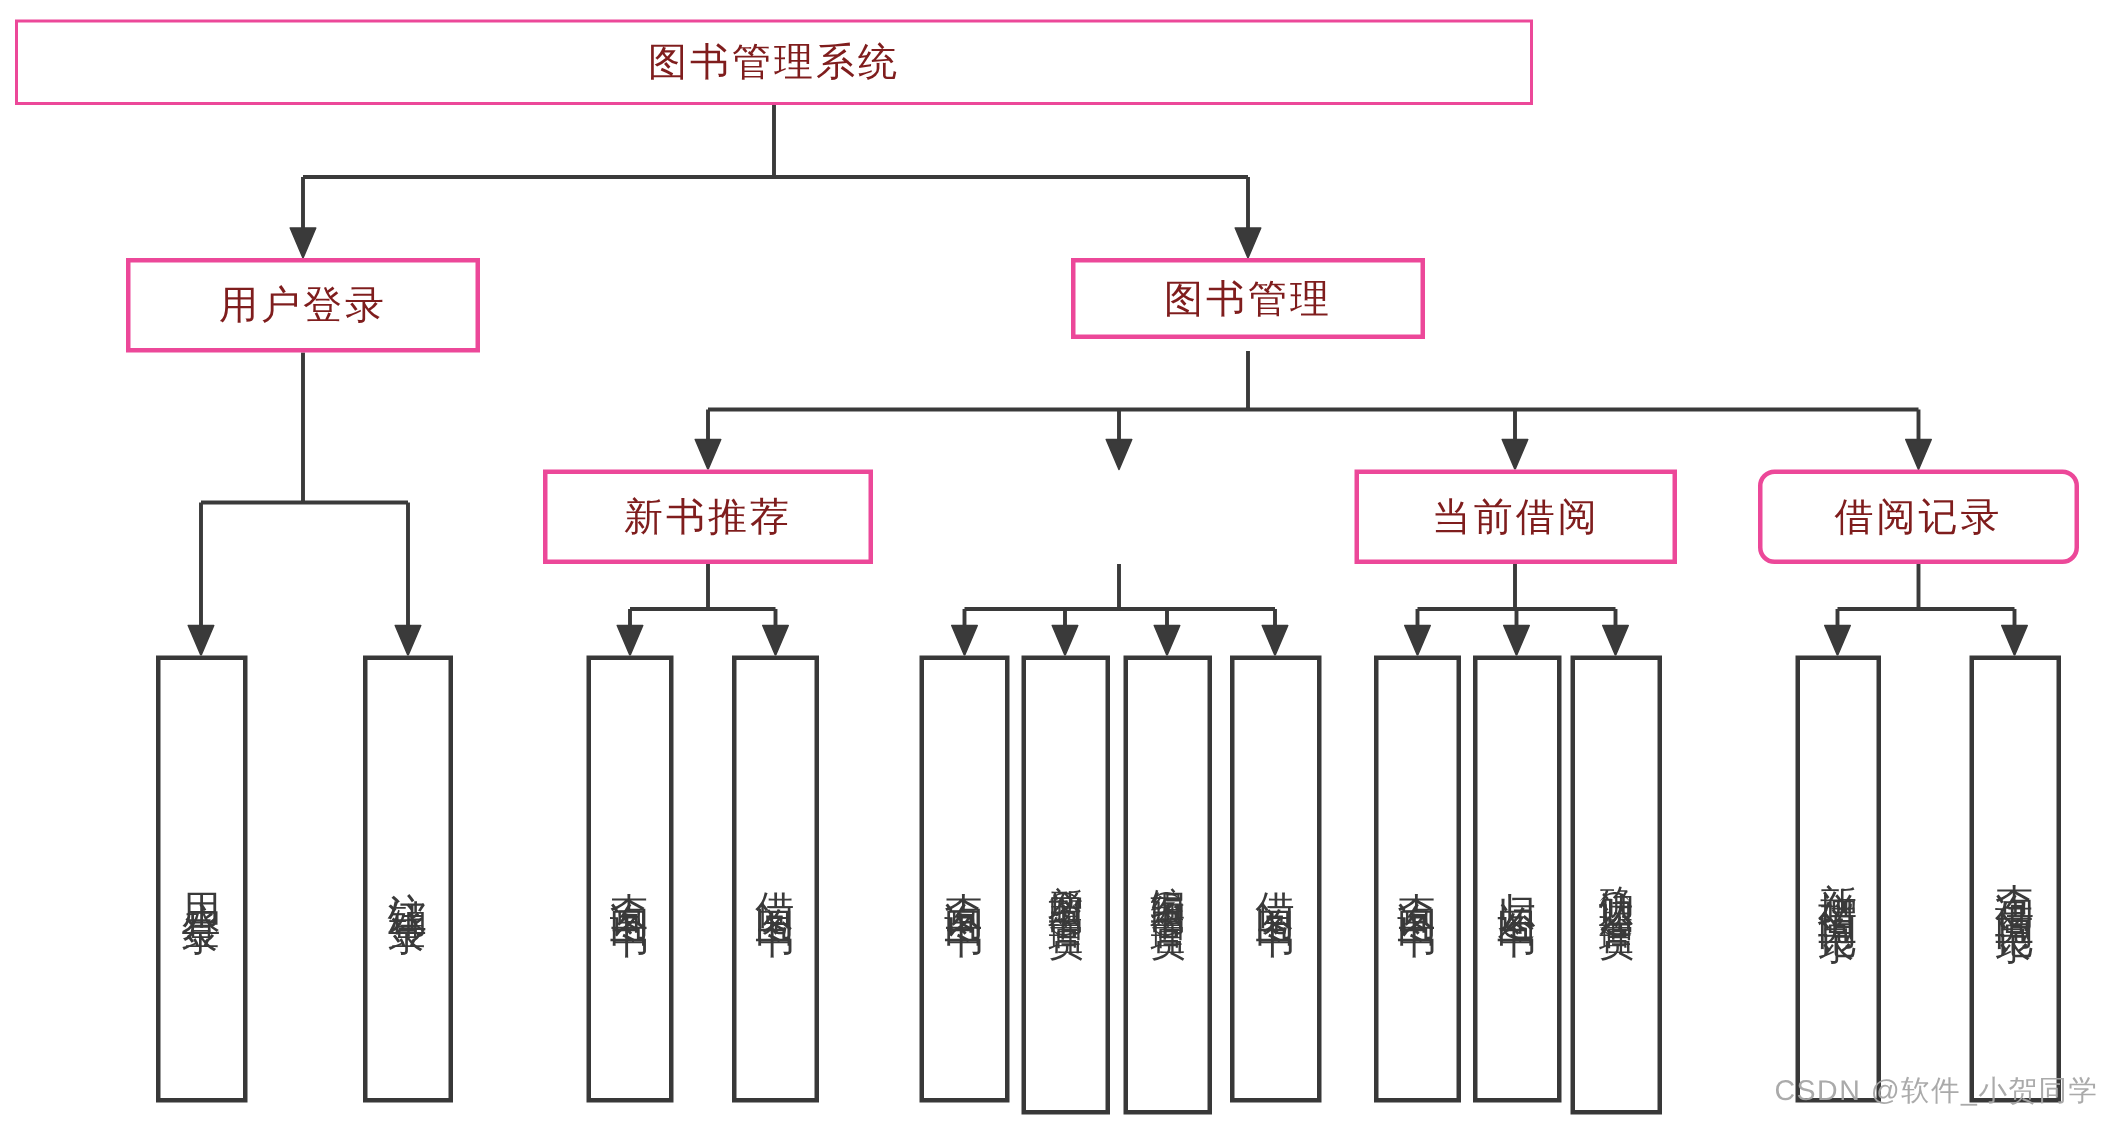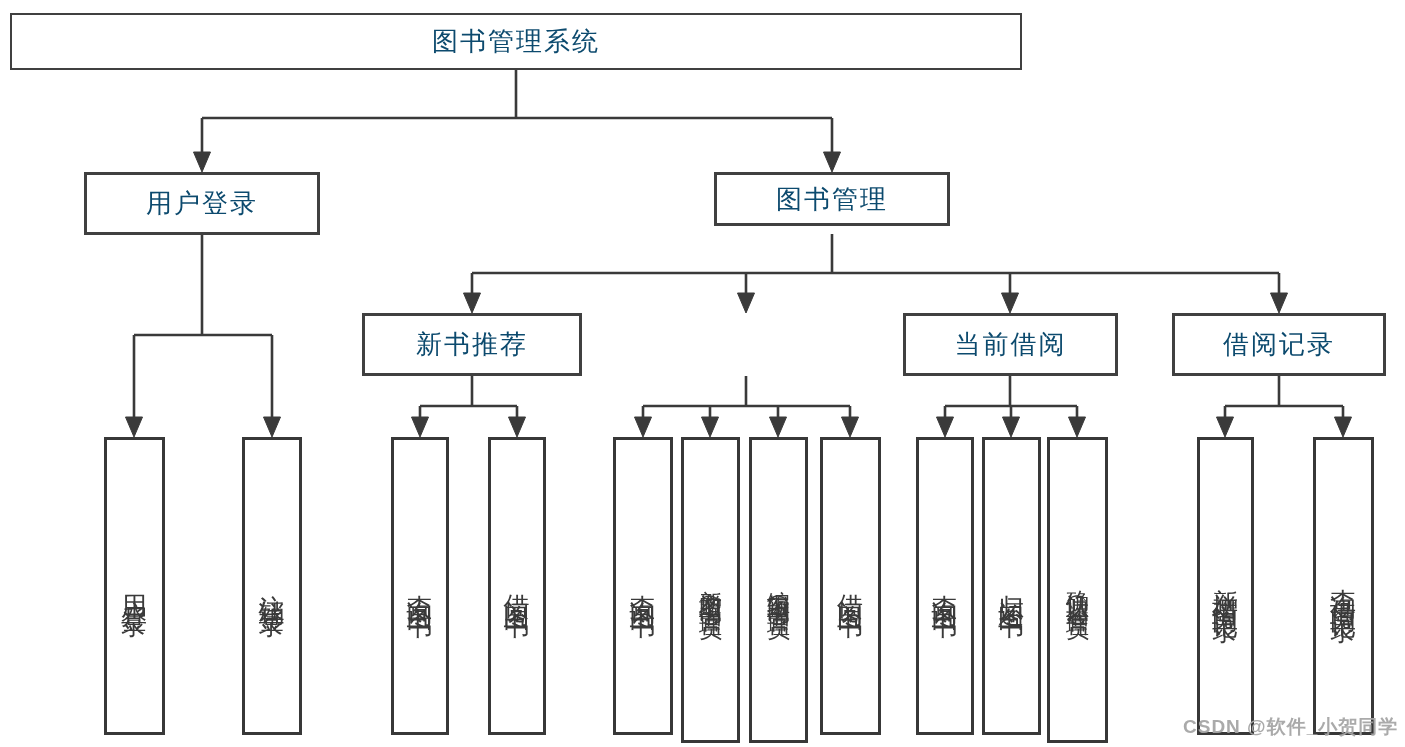--- a/index.html
+++ b/index.html
@@ -15,28 +15,28 @@
     background: #ffffff;
     overflow: hidden;
   }
   .connectors {
     position: absolute;
     left: 0; top: 0;
     width: 1405px; height: 747px;
   }
   .node {
     position: absolute;
-    border: 3px solid #404040;
+    border: 3px solid #ec4899;
     background: #ffffff;
     display: flex;
     align-items: center;
     justify-content: center;
     font-size: 26px;
     letter-spacing: 2px;
-    color: #0c4a6e;
+    color: #7f1d1d;
     white-space: nowrap;
   }
   .node--root { border-width: 2px; }
   .leaf {
     position: absolute;
     border: 3px solid #383838;
     background: #ffffff;
     display: flex;
     align-items: center;
     justify-content: center;
@@ -56,21 +56,20 @@
   }
   .watermark {
     position: absolute;
     left: 1183px;
     top: 714px;
     font-size: 19px;
     letter-spacing: 1px;
     color: rgba(165, 165, 165, 0.95);
     white-space: nowrap;
     z-index: 5;
-    font-weight: bold;
   }
 </style>
 </head>
 <body>
 
 <div class="canvas">
 
   <svg class="connectors" viewBox="0 0 1405 747" xmlns="http://www.w3.org/2000/svg">
 
     <path fill="none" stroke="#3a3a3a" stroke-width="2.6" d="M516 70 V118 M202 118 H832
@@ -111,21 +110,21 @@
   <div class="node" style="left:714px; top:172px; width:236px; height:54px;">
     <span>图书管理</span>
   </div>
 
   <div class="node" style="left:362px; top:313px; width:220px; height:63px;">
     <span>新书推荐</span>
   </div>
   <div class="node" style="left:903px; top:313px; width:215px; height:63px;">
     <span>当前借阅</span>
   </div>
-  <div class="node" style="left:1172px; top:313px; width:214px; height:63px;">
+  <div class="node" style="left:1172px; top:313px; width:214px; height:63px;border-radius:11px;">
     <span>借阅记录</span>
   </div>
 
   <div class="leaf" style="left:104px; top:437px; width:61px; height:298px;">
     <span class="vtext">用户登录</span>
   </div>
   <div class="leaf" style="left:242px; top:437px; width:60px; height:298px;">
     <span class="vtext">注销登录</span>
   </div>
 

